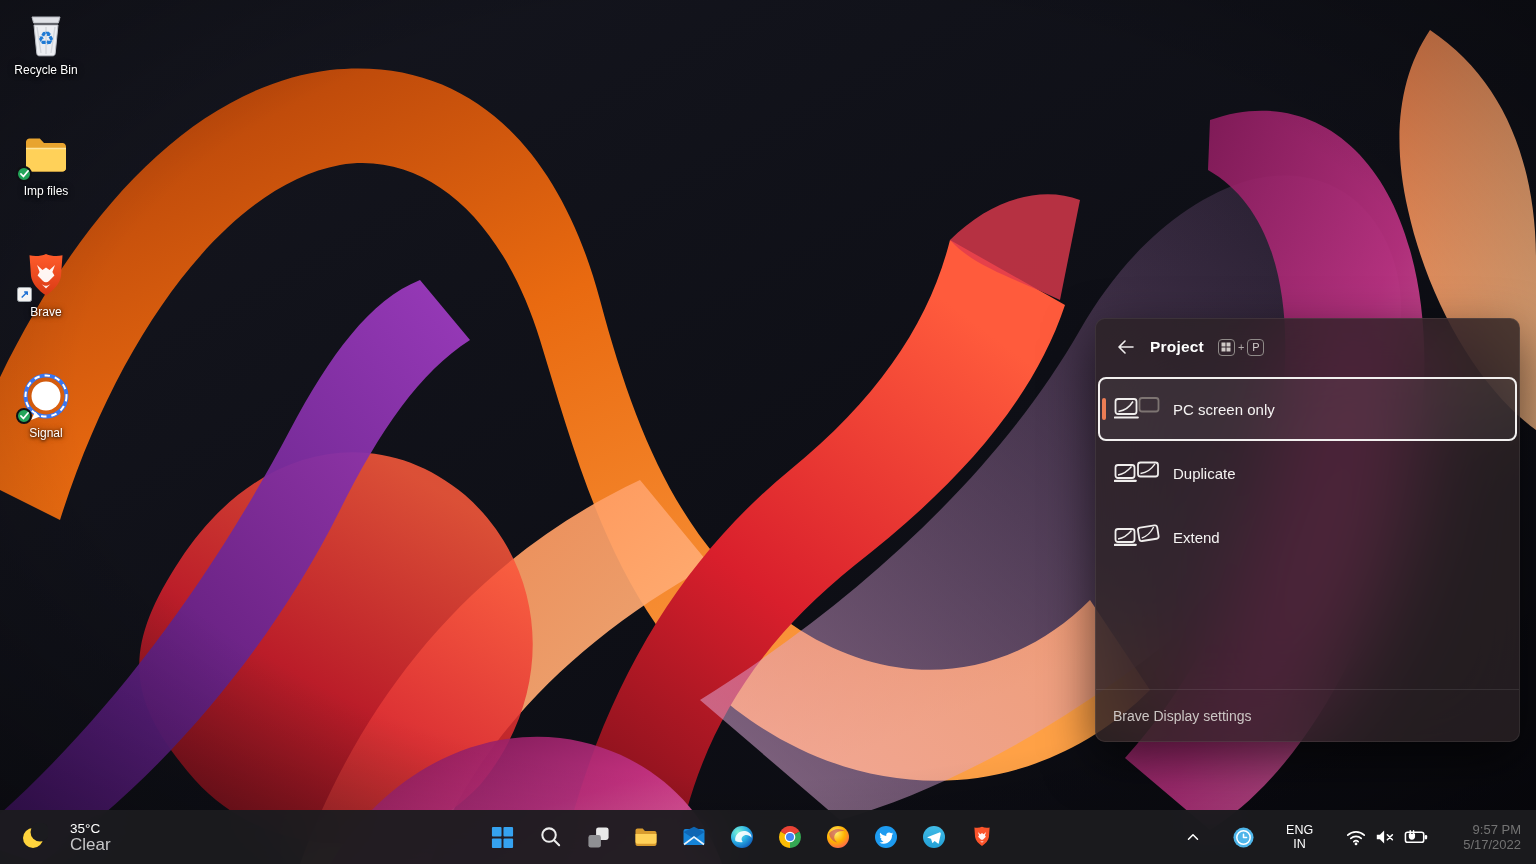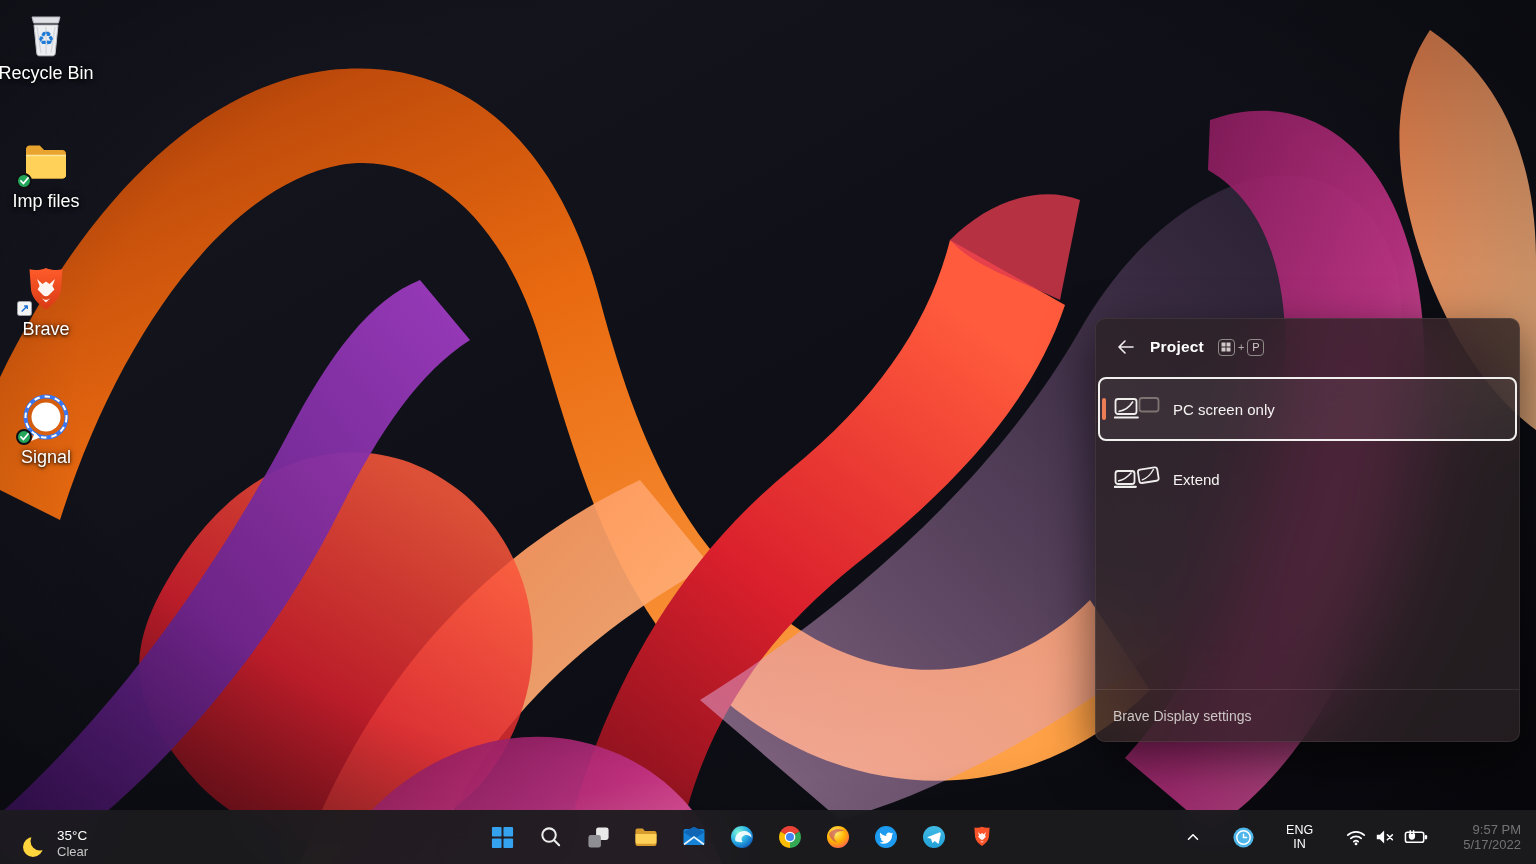--- a/index.html
+++ b/index.html
@@ -8,64 +8,64 @@
   :root { --accent:#ED7D54; --sel-border:#F2F0EF; }
 
   .stage { position:relative; width:1536px; height:864px; overflow:hidden; }
   .wallpaper { position:absolute; inset:0; }
 
   
   .desktop-icons { position:absolute; left:6px; top:8px; width:80px;
                    display:flex; flex-direction:column; gap:52px; }
   .desk-item { display:flex; flex-direction:column; align-items:center; gap:3px; cursor:default; }
   .desk-ico { width:52px; height:52px; position:relative; }
-  .desk-label { color:#fff; font-size:18px; text-shadow:0 1px 3px rgba(0,0,0,.95), 0 0 6px rgba(0,0,0,.6); white-space:nowrap; }
+  .desk-label { color:#fff; font-size:12px; text-shadow:0 1px 3px rgba(0,0,0,.95), 0 0 6px rgba(0,0,0,.6); white-space:nowrap; }
   .badge-check { position:absolute; left:-4px; bottom:-1px; width:16px; height:16px; border-radius:50%;
                  background:#23a55a; border:2px solid #101014; display:flex; align-items:center; justify-content:center; }
   .badge-shortcut { position:absolute; left:-3px; bottom:0; width:15px; height:15px; border-radius:2.5px;
                     background:#f4f4f4; border:1px solid #9aa0a6; display:flex; align-items:center; justify-content:center;
                     color:#1b6fd4; font-size:11px; font-weight:bold; line-height:1; }
 
   
   .flyout { position:absolute; left:1095px; top:318px; width:425px; height:424px;
             border-radius:10px; background:rgba(42,34,36,.80);
             backdrop-filter:blur(46px) saturate(1.35); -webkit-backdrop-filter:blur(46px) saturate(1.35);
             border:1px solid rgba(255,255,255,.07);
             box-shadow:0 18px 50px rgba(0,0,0,.60); color:#fff; }
   .flyout-header { display:flex; align-items:center; height:56px; padding-left:12px; }
   .back-btn { width:34px; height:30px; border-radius:5px; display:flex; align-items:center; justify-content:center; cursor:default; }
   .flyout-title { font-size:15.5px; font-weight:600; margin-left:8px; letter-spacing:.2px; }
   .kbd-group { display:flex; align-items:center; gap:3px; margin-left:14px; }
   .kbd { border:1px solid #8f8a88; border-radius:4px; height:17px; min-width:17px; padding:0 2px;
          display:flex; align-items:center; justify-content:center; font-size:11px; color:#d2cccb; }
   .kbd-plus { color:#b2abaa; font-size:11px; }
 
-  .options { position:absolute; top:58px; left:2px; right:2px; display:flex; flex-direction:column; gap:6px; }
+  .options { position:absolute; top:58px; left:2px; right:2px; display:flex; flex-direction:column; }
   .option { position:relative; height:64px; display:flex; align-items:center;
             border:2px solid transparent; border-radius:8px; padding-left:14px; }
   .option.selected { border-color:var(--sel-border); background:rgba(255,255,255,.055); }
   .accent-pill { display:none; }
   .option.selected .accent-pill { display:block; position:absolute; left:2px; top:50%; transform:translateY(-50%);
             width:3.5px; height:22px; border-radius:2px; background:var(--accent); }
   .opt-icon { width:46px; height:30px; margin-right:13px; flex:0 0 auto; }
   .opt-label { font-size:15px; color:#f5f3f2; }
 
   .flyout-footer { position:absolute; left:0; right:0; bottom:0; height:52px;
                    border-top:1px solid rgba(255,255,255,.09);
                    display:flex; align-items:center; padding-left:17px;
                    font-size:14px; color:#ccc6c4; border-radius:0 0 10px 10px; }
 
   
   .taskbar { position:absolute; left:0; right:0; bottom:0; height:54px;
              background:rgba(27,27,31,.95); backdrop-filter:blur(24px); -webkit-backdrop-filter:blur(24px); }
-  .weather { position:absolute; left:10px; top:4px; height:46px; display:flex; align-items:flex-end; gap:9px;
+  .weather { position:absolute; left:10px; top:4px; height:46px; display:flex; align-items:center; gap:22px;
              padding:0 10px; border-radius:6px; }
   .weather-text { display:flex; flex-direction:column; line-height:16px; }
   .weather-temp { font-size:13.5px; color:#fff; }
-  .weather-cond { font-size:13px; color:#c6c6c8; }
+  .weather-cond { font-size:17px; color:#c6c6c8; }
 
   .tb-center { position:absolute; left:482px; top:7px; display:flex; gap:8px; }
   .tb-btn { width:40px; height:40px; border-radius:6px; display:flex; align-items:center; justify-content:center; }
 
   .tray { position:absolute; right:6px; top:4px; height:46px; display:flex; align-items:center; gap:18px; }
   .tray-btn { height:40px; border-radius:6px; display:flex; align-items:center; justify-content:center; padding:0 6px; }
   .lang { display:flex; flex-direction:column; align-items:center; font-size:12.5px; line-height:14px; color:#fff; padding:0 7px; }
   .status-cluster { display:flex; align-items:center; gap:7px; padding:0 7px; }
   .clockdate { display:flex; flex-direction:column; align-items:flex-end; font-size:13px; line-height:15.5px; color:#737373; padding:0 9px; }
 </style>
@@ -221,20 +221,31 @@
         <span class="accent-pill"></span>
         <svg class="opt-icon" viewBox="0 0 46 30">
           <rect x="1.5" y="5" width="21" height="15" rx="2.5" fill="none" stroke="#f0eeed" stroke-width="1.8"></rect>
           <path d="M4.5 17.5 C 12 16.5 16.5 11.5 19 7.5" stroke="#f0eeed" stroke-width="1.5" fill="none"></path>
           <path d="M0.8 23.5 H23.8" stroke="#f0eeed" stroke-width="2.2" stroke-linecap="round"></path>
           <rect x="25.5" y="4" width="19" height="13.5" rx="2.5" fill="none" stroke="#7d7472" stroke-width="1.8"></rect>
         </svg>
         <span class="opt-label">PC screen only</span>
       </div>
 
+      <div class="option">
+
+        <svg class="opt-icon" viewBox="0 0 46 30">
+          <rect x="1.5" y="7" width="19" height="13" rx="2.5" fill="none" stroke="#f0eeed" stroke-width="1.8"></rect>
+          <path d="M4 17 C 10.5 16 15 11.5 17.5 8.5" stroke="#f0eeed" stroke-width="1.4" fill="none"></path>
+          <path d="M0.8 22.8 H21.8" stroke="#f0eeed" stroke-width="2.2" stroke-linecap="round"></path>
+          <rect x="24" y="4.5" width="20" height="14" rx="2.5" fill="none" stroke="#f0eeed" stroke-width="1.8"></rect>
+          <path d="M26.5 15.5 C 33.5 14.5 38.5 9.5 41 5.8" stroke="#f0eeed" stroke-width="1.4" fill="none"></path>
+        </svg>
+        <span class="opt-label">Duplicate</span>
+      </div>
 
       <div class="option">
 
         <svg class="opt-icon" viewBox="0 0 46 30">
           <rect x="1.5" y="7" width="19" height="13" rx="2.5" fill="none" stroke="#f0eeed" stroke-width="1.8"></rect>
           <path d="M4 17 C 10.5 16 15 11.5 17.5 8.5" stroke="#f0eeed" stroke-width="1.4" fill="none"></path>
           <path d="M0.8 22.8 H21.8" stroke="#f0eeed" stroke-width="2.2" stroke-linecap="round"></path>
           <g transform="rotate(-9 34 11)">
             <rect x="24.5" y="4.5" width="19.5" height="13.5" rx="2.5" fill="none" stroke="#f0eeed" stroke-width="1.8"></rect>
             <path d="M27 15 C 33.5 14 38 9.5 40.5 6" stroke="#f0eeed" stroke-width="1.4" fill="none"></path>

